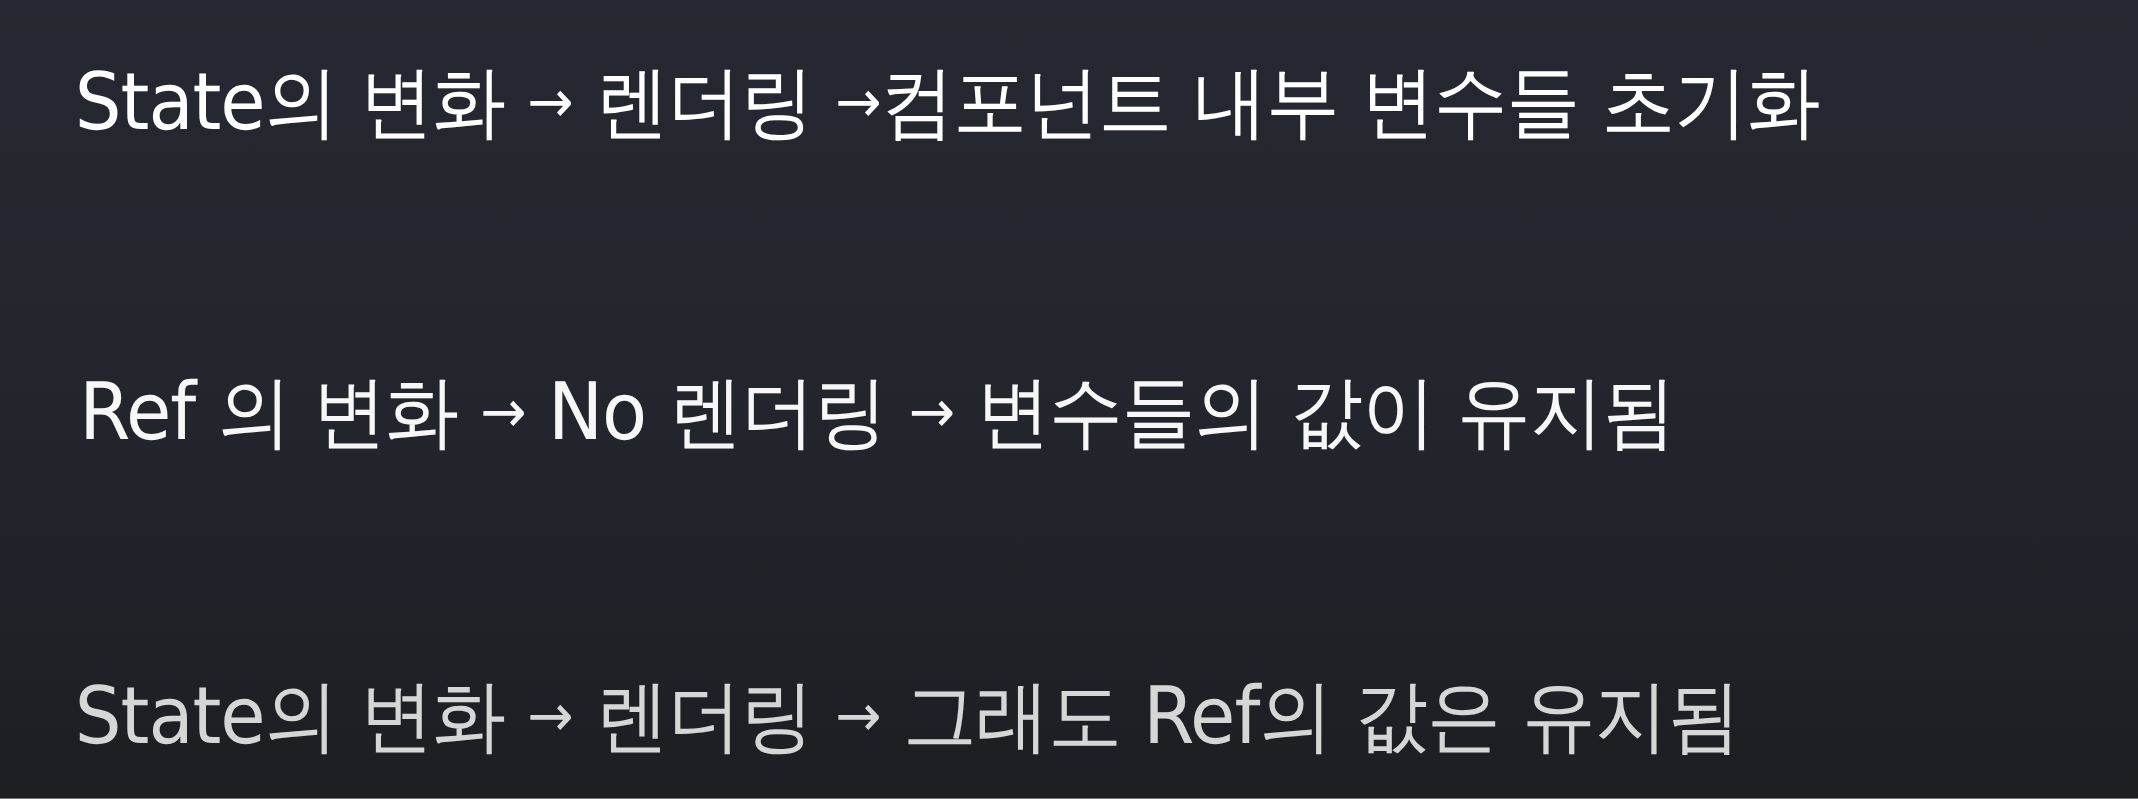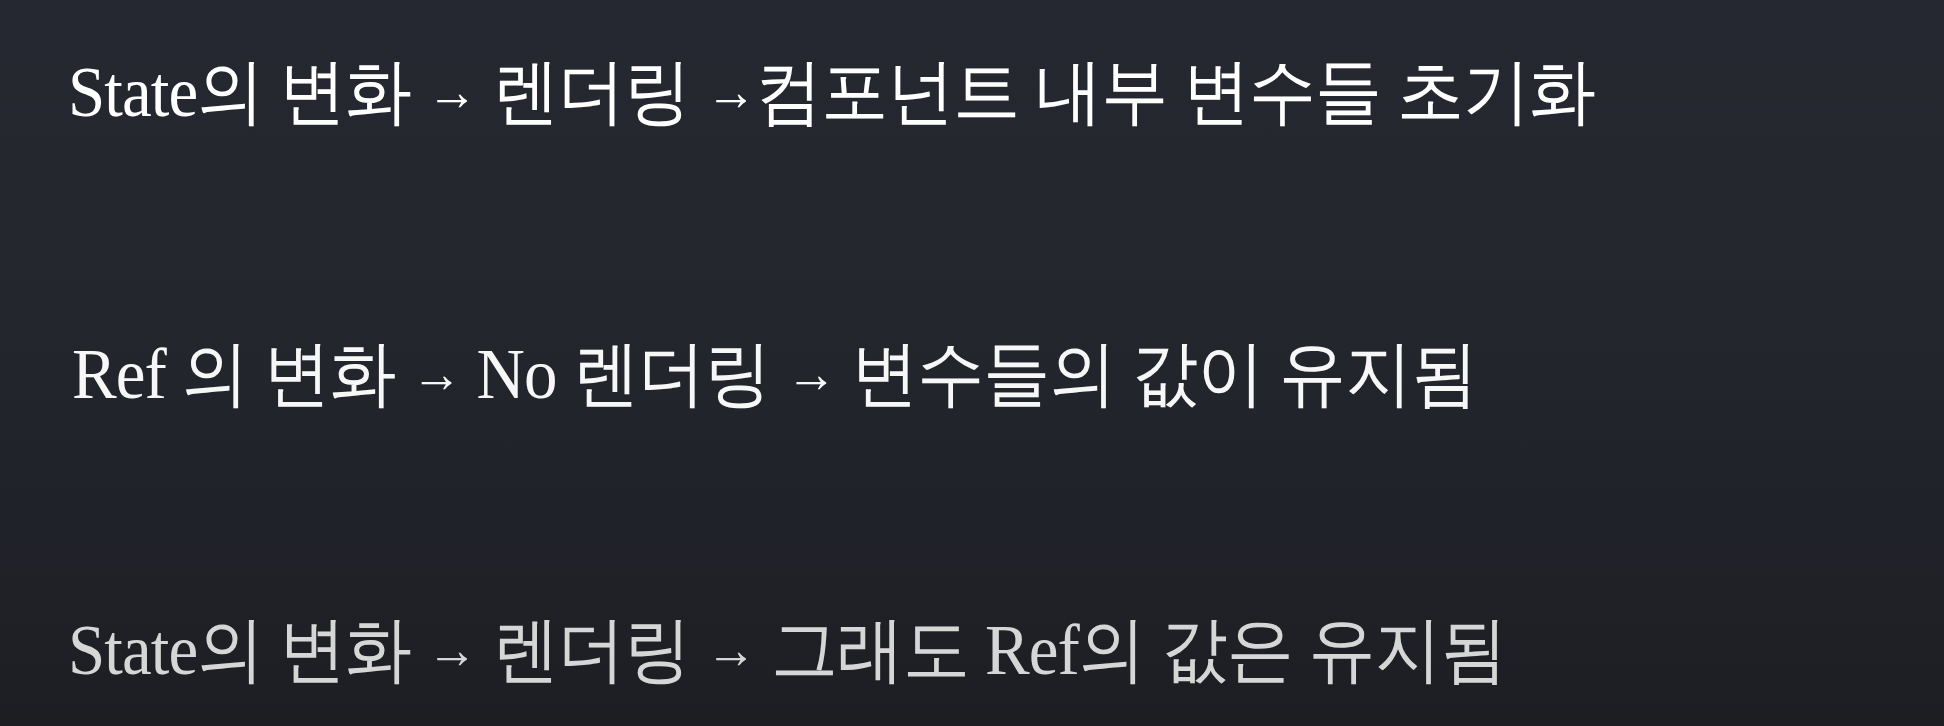--- a/index.html
+++ b/index.html
@@ -10,21 +10,20 @@
       width: 1944px;
       height: 726px;
       overflow: hidden;
       background: linear-gradient(180deg, #252830 0%, #23262d 45%, #1f2127 80%, #1c1e22 100%);
       font-family: "DejaVu Sans", "Liberation Sans", sans-serif;
       position: relative;
     }
     .slide {
       position: absolute;
       inset: 0;
-      font-family: Liberation Serif, serif;
     }
     .line {
       position: absolute;
       left: 0;
       white-space: nowrap;
       font-size: 72px;
       letter-spacing: -1px;
       line-height: 1;
       transform-origin: left top;
     }

